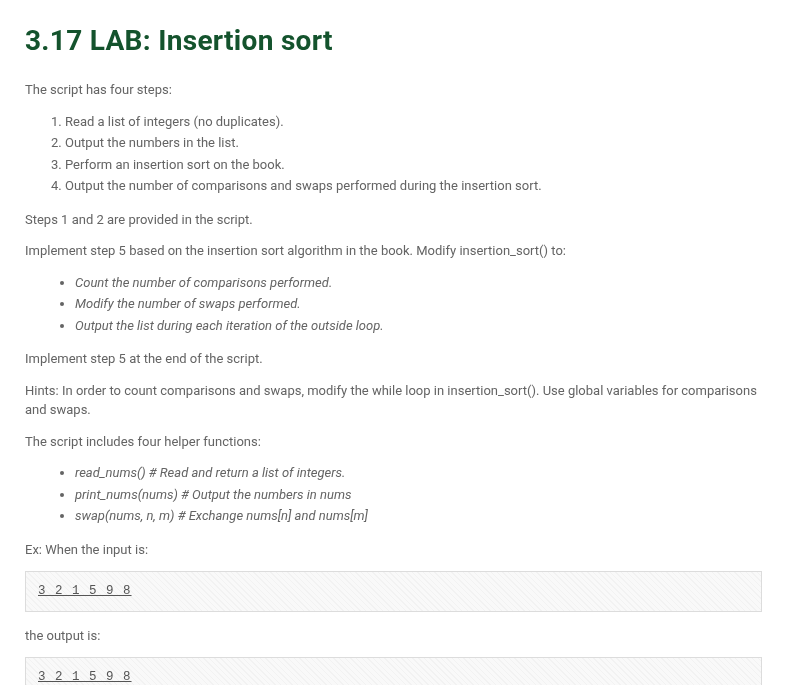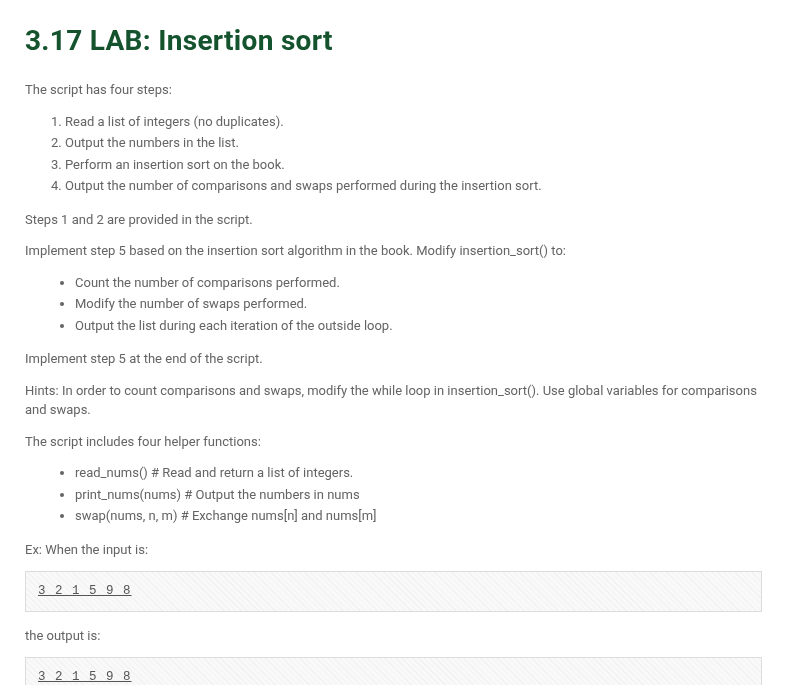--- a/index.html
+++ b/index.html
@@ -36,20 +36,21 @@
     }
     ol li {
       margin-bottom: 2px;
     }
     ul {
       padding-left: 50px;
       margin-bottom: 14px;
       color: #646464;
       font-size: 13px;
       list-style-type: disc;
+      font-style: italic;
     }
     ul li {
       margin-bottom: 2px;
     }
     pre {
       font-family: "Courier New", Courier, monospace;
       background: #f7f7f7;
       background-image: repeating-linear-gradient(
         45deg,
         #f2f2f2 0px,

